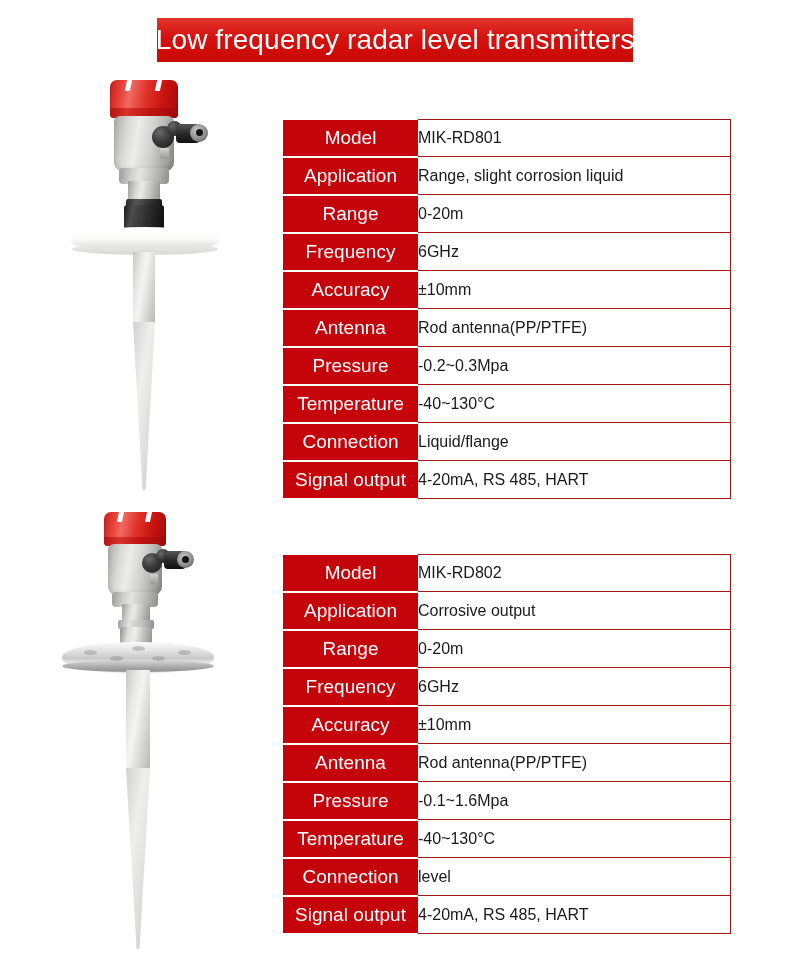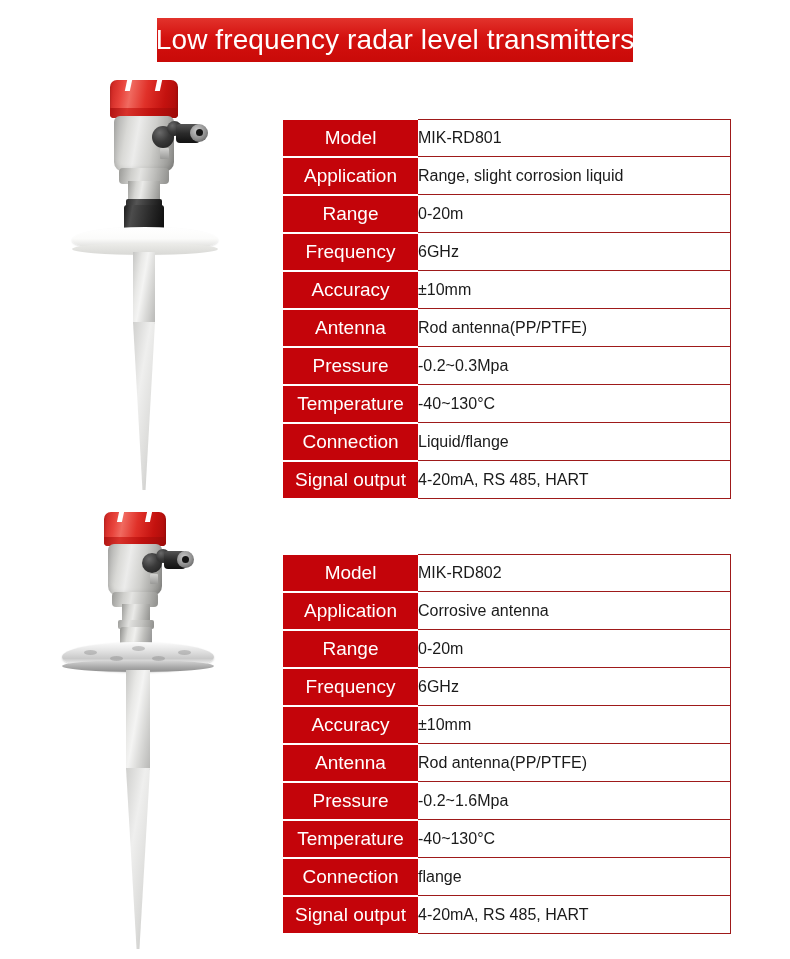--- a/index.html
+++ b/index.html
@@ -324,48 +324,48 @@
 </table>
 
 <table class="spec-table" id="table2">
   <tbody>
     <tr>
       <td class="label-cell">Model</td>
       <td class="value-cell">MIK-RD802</td>
     </tr>
     <tr>
       <td class="label-cell">Application</td>
-      <td class="value-cell">Corrosive antenna</td>
+      <td class="value-cell">Corrosive output</td>
     </tr>
     <tr>
       <td class="label-cell">Range</td>
       <td class="value-cell">0-20m</td>
     </tr>
     <tr>
       <td class="label-cell">Frequency</td>
       <td class="value-cell">6GHz</td>
     </tr>
     <tr>
       <td class="label-cell">Accuracy</td>
       <td class="value-cell">±10mm</td>
     </tr>
     <tr>
       <td class="label-cell">Antenna</td>
       <td class="value-cell">Rod antenna(PP/PTFE)</td>
     </tr>
     <tr>
       <td class="label-cell">Pressure</td>
-      <td class="value-cell">-0.2~1.6Mpa</td>
+      <td class="value-cell">-0.1~1.6Mpa</td>
     </tr>
     <tr>
       <td class="label-cell">Temperature</td>
       <td class="value-cell">-40~130°C</td>
     </tr>
     <tr>
       <td class="label-cell">Connection</td>
-      <td class="value-cell">flange</td>
+      <td class="value-cell">level</td>
     </tr>
     <tr>
       <td class="label-cell">Signal output</td>
       <td class="value-cell">4-20mA, RS 485, HART</td>
     </tr>
   </tbody>
 </table>
 
 </body></html>

